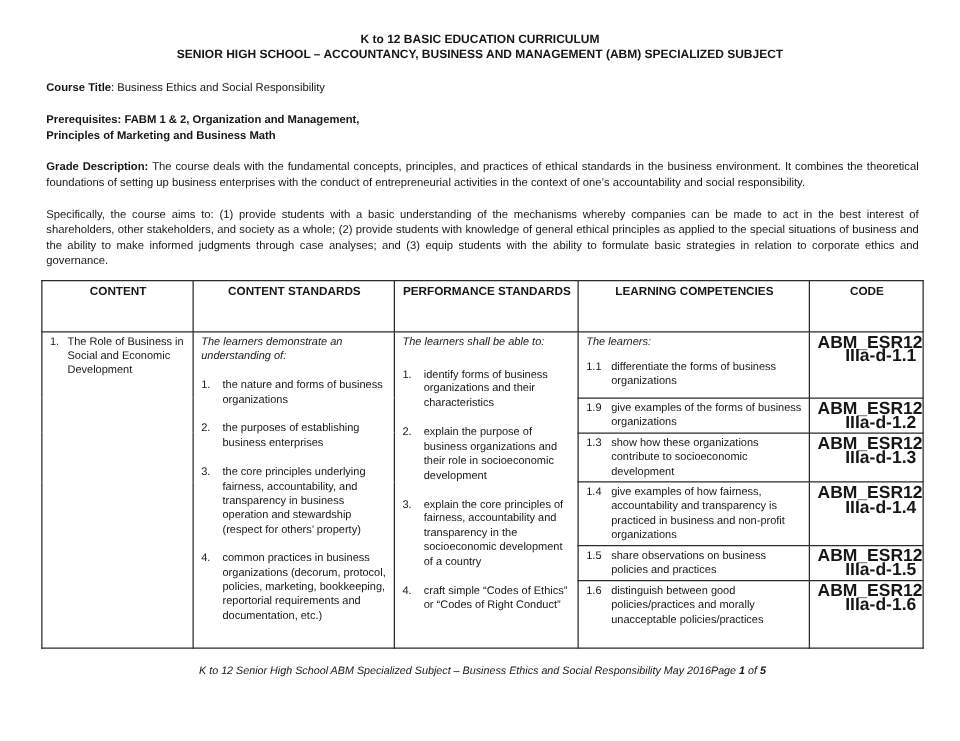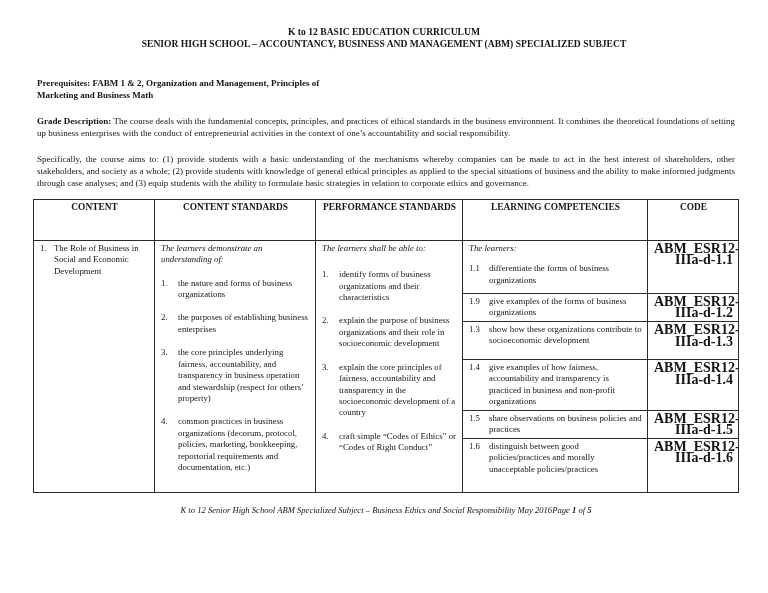--- a/index.html
+++ b/index.html
@@ -2,21 +2,21 @@
 <html><head>
 <meta charset="utf-8">
 <style>
   html,body{margin:0;padding:0;}
   body{
     width:768px;height:593px;overflow:hidden;
     background:#ffffff;color:#161616;
     font-family:"Liberation Sans",sans-serif;
     -webkit-font-smoothing:antialiased;
   }
-  .page{width:768px;height:482px;position:relative;font-family:Liberation Serif, serif;}
+  .page{width:768px;height:482px;position:relative;}
 
   
   .doc-titles{padding-top:26px;text-align:center;font-weight:bold;font-size:9.6px;line-height:12px;}
 
   
   .meta{display:flex;margin:14px 33px 0 37px;font-size:9px;line-height:12.4px;}
   .meta-left{width:418px;flex-shrink:0;}
   .meta-right{width:285px;}
   .lbl{font-weight:bold;}
   .prereq{font-weight:bold;margin-top:13px;}
@@ -65,20 +65,21 @@
 
 <div class="page">
 
   <div class="doc-titles">
     <div>K to 12 BASIC EDUCATION CURRICULUM</div>
     <div>SENIOR HIGH SCHOOL – ACCOUNTANCY, BUSINESS AND MANAGEMENT (ABM) SPECIALIZED SUBJECT</div>
   </div>
 
   <div class="meta">
     <div class="meta-right">
+      <div><span class="lbl">Course Title</span><span>: Business Ethics and Social Responsibility</span></div>
       <div class="prereq">Prerequisites: FABM 1 &amp; 2, Organization and Management, Principles of Marketing and Business Math</div>
     </div>
   </div>
 
   <p class="para"><span class="lbl">Grade Description:</span> <span>The course deals with the fundamental concepts, principles, and practices of ethical standards in the business environment. It combines the theoretical foundations of setting up business enterprises with the conduct of entrepreneurial activities in the context of one’s accountability and social responsibility.</span></p>
 
   <p class="para aims">Specifically, the course aims to: (1) provide students with a basic understanding of the mechanisms whereby companies can be made to act in the best interest of shareholders, other stakeholders, and society as a whole; (2) provide students with knowledge of general ethical principles as applied to the special situations of business and the ability to make informed judgments through case analyses; and (3) equip students with the ability to formulate basic strategies in relation to corporate ethics and governance.</p>
 
   <table class="curriculum">
     <colgroup>

